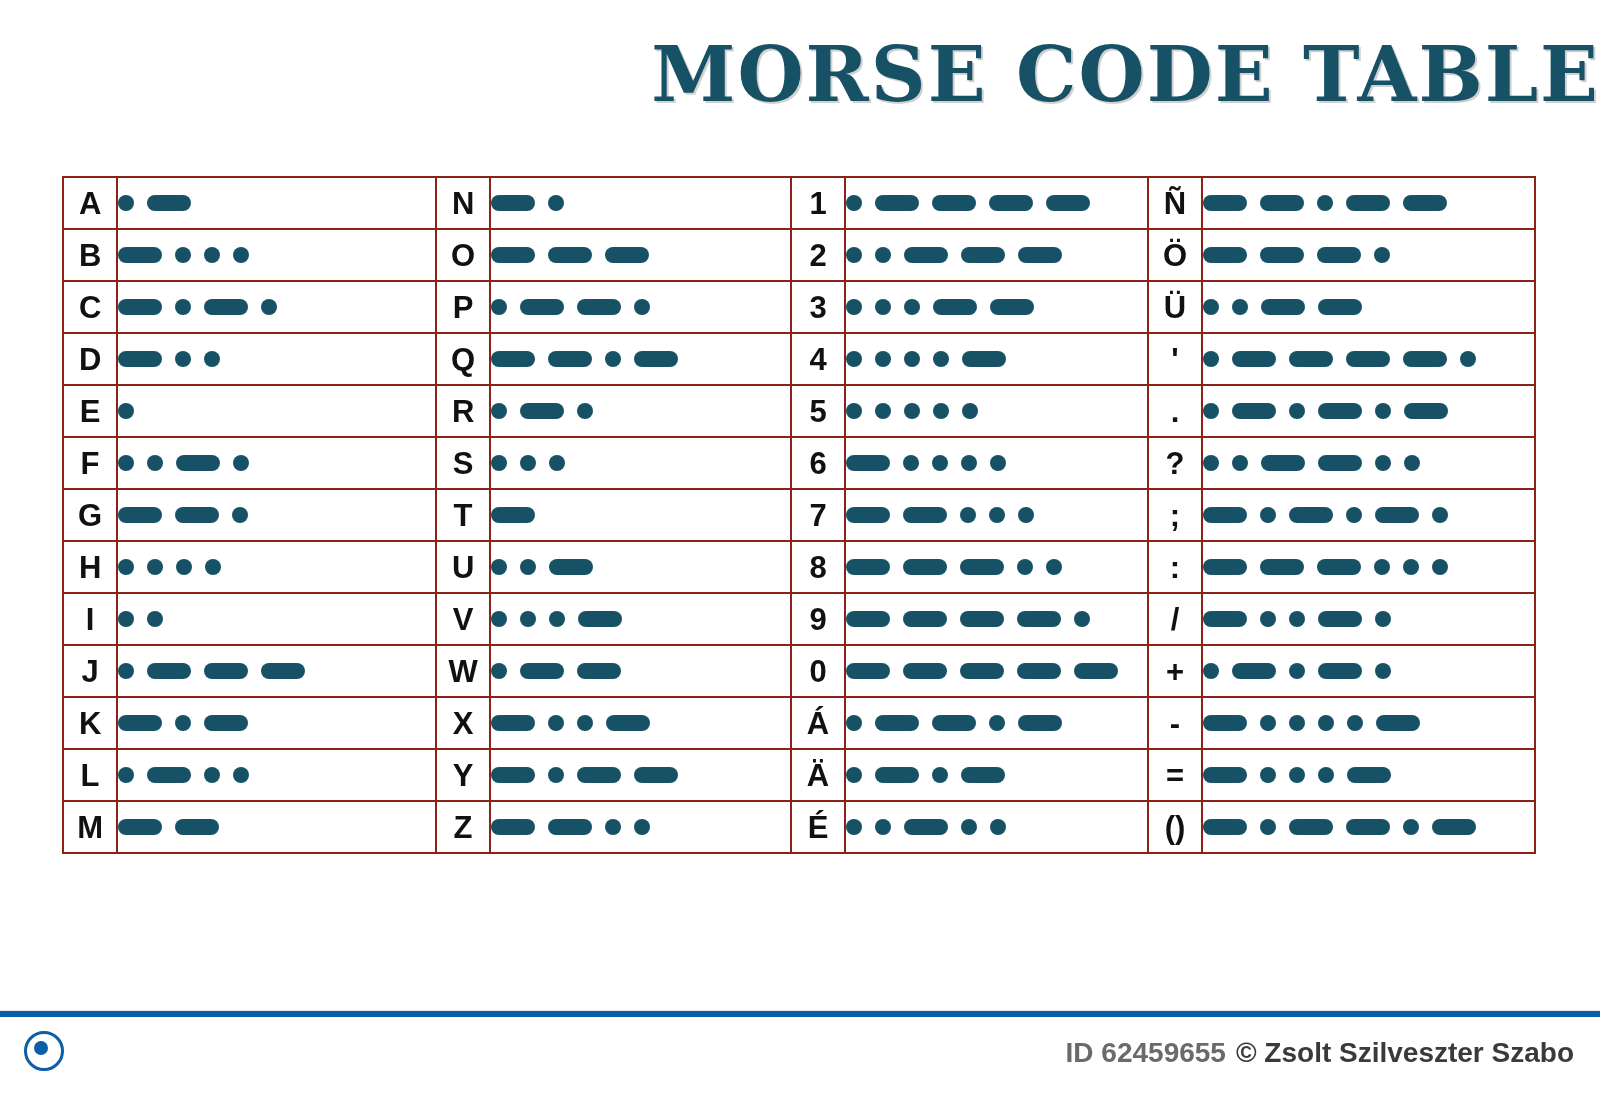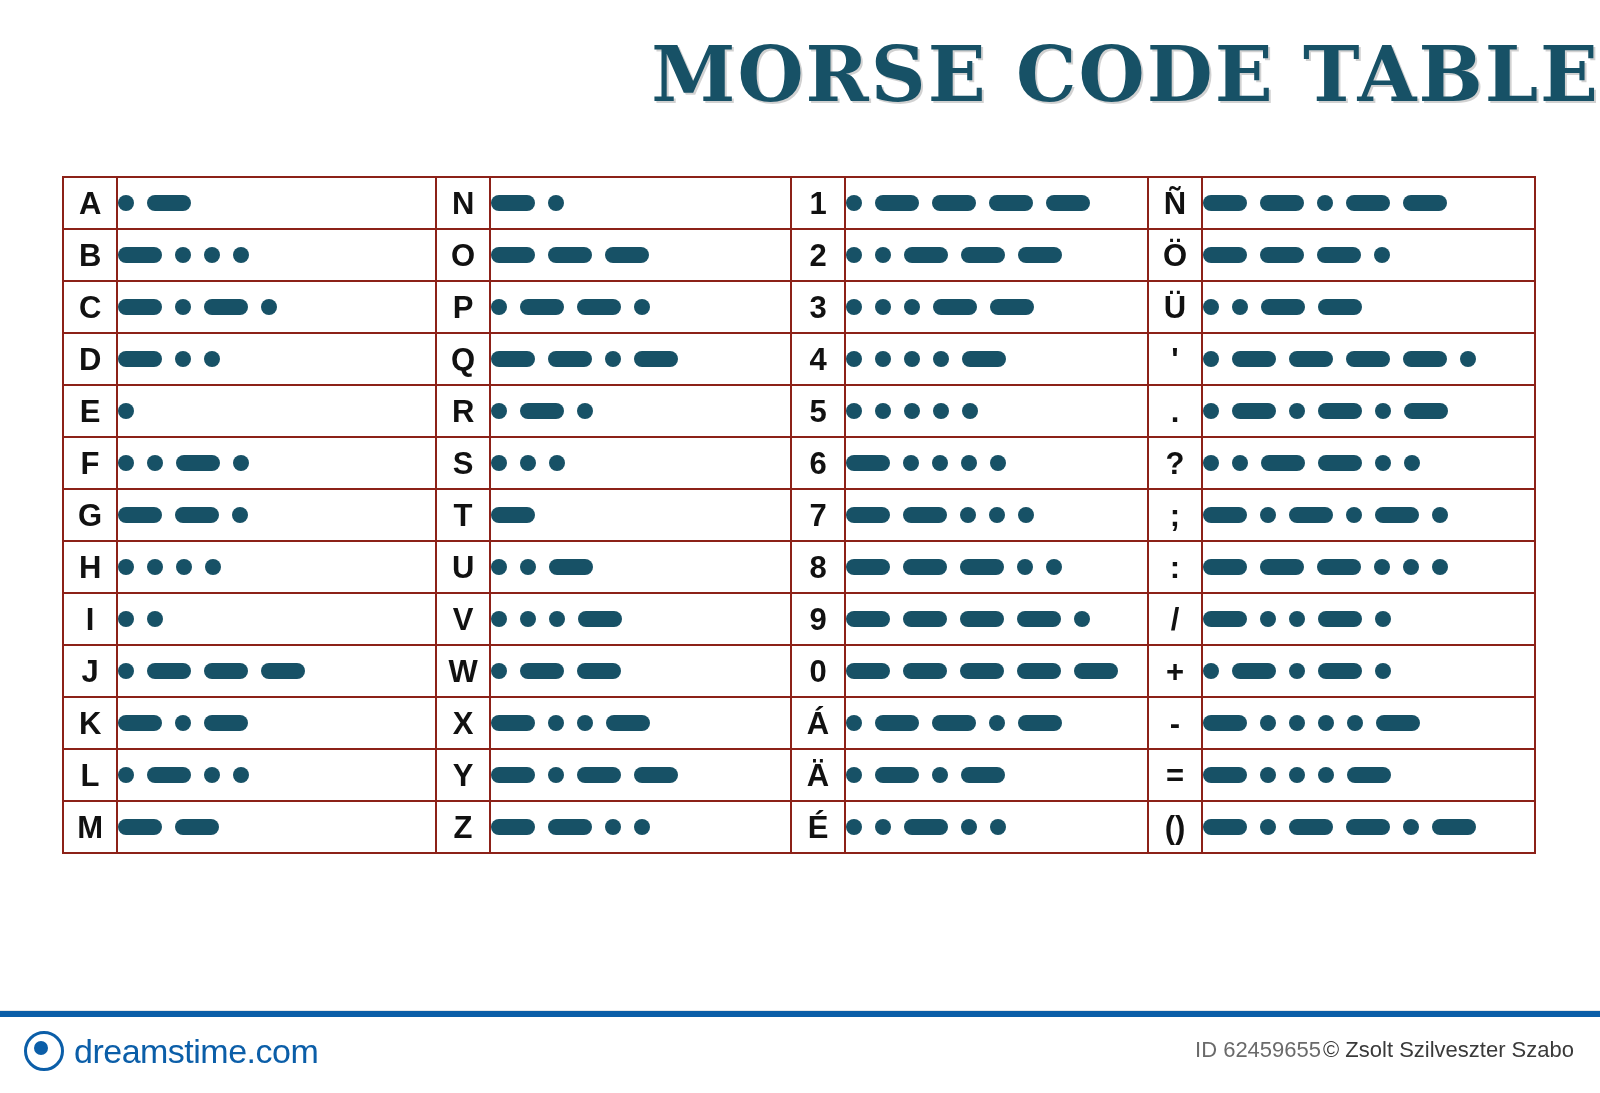--- a/index.html
+++ b/index.html
@@ -132,24 +132,25 @@
     font-size: 34px;
     color: #0b5ea8;
     letter-spacing: -0.5px;
   }
   .credit {
     position: absolute;
     right: 26px;
     top: 26px;
     display: flex;
     align-items: center;
-    gap: 2px;
+    gap: 10px;
     font-family: "Liberation Sans", sans-serif;
-    font-size: 22px;
+    font-size: 28px;
     color: #3a3a3a;
+    font-weight: bold;
   }
   .credit .id {
     color: #6a6a6a;
   }
 </style>
 </head>
 <body>
 
 <div class="title">MORSE CODE TABLE</div>
 
@@ -659,19 +660,18 @@
           </td>
         </tr>
       </tbody>
   </table>
 </div>
 
 <div class="footer">
   <div class="footer-bar"></div>
   <div class="brand">
     <div class="brand-logo"></div>
-    <div class="brand-text">dreamstime.com</div>
   </div>
   <div class="credit">
     <span class="id">ID 62459655</span>
     <span>© Zsolt Szilveszter Szabo</span>
   </div>
 </div>
 
 </body></html>

